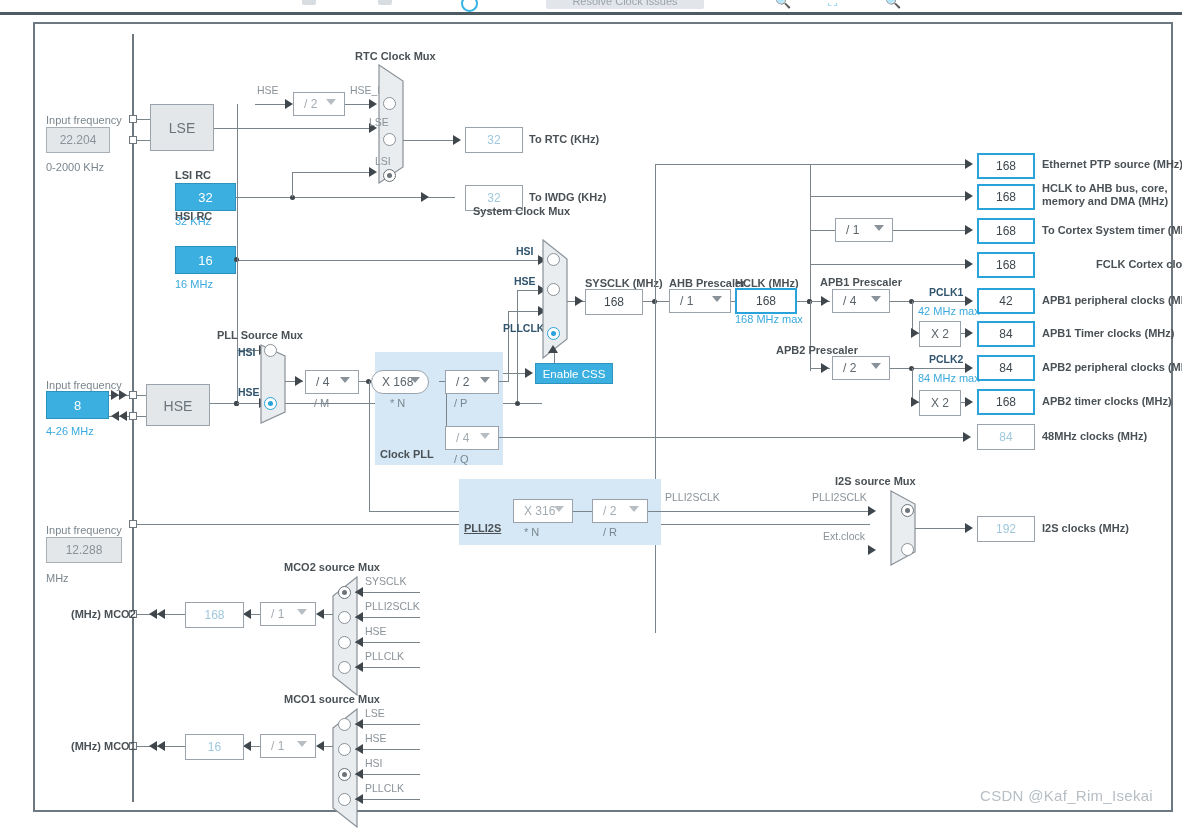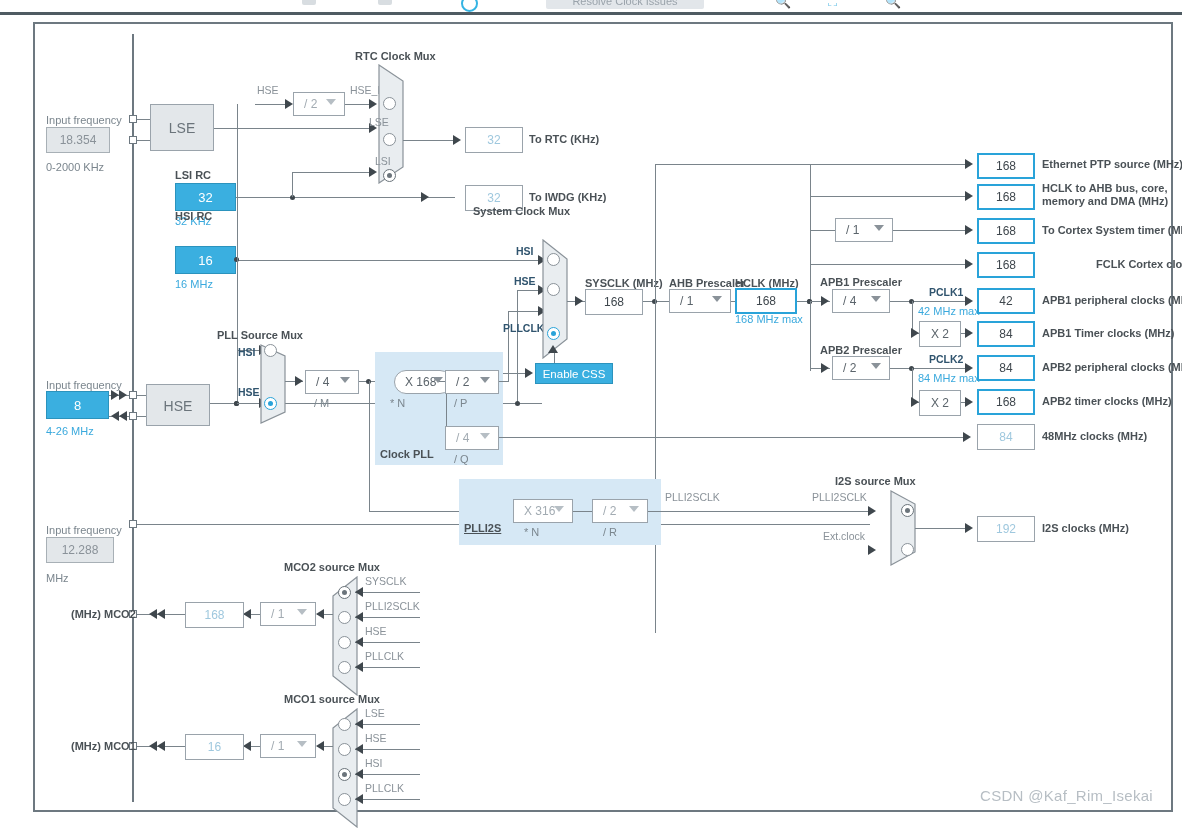--- a/index.html
+++ b/index.html
@@ -86,21 +86,21 @@
   <div class="tb-glyph" style="left:828px">⛶</div>
   <div class="tb-glyph" style="left:885px">🔍</div>
 </div>
 <div id="toolbar-rule"></div>
 
 <div id="canvas">
 
   <div class="vbar" style="left:97px;top:10px;width:2px;height:768px;"></div>
 
   <div class="lbl" style="left:11px;top:90px;">Input frequency</div>
-  <div class="box grey" style="left:11px;top:103px;width:64px;height:26px;">18.354</div>
+  <div class="box grey" style="left:11px;top:103px;width:64px;height:26px;">22.204</div>
   <div class="lbl" style="left:11px;top:137px;">0-2000 KHz</div>
 
   <div class="pin" style="left:94px;top:91px;"></div>
   <div class="pin" style="left:94px;top:112px;"></div>
   <div class="wire h" style="left:102px;top:95px;width:14px;"></div>
   <div class="wire h" style="left:102px;top:116px;width:14px;"></div>
   <div class="osc" style="left:115px;top:80px;width:64px;height:47px;line-height:47px;">LSE</div>
 
   <div class="wire h" style="left:179px;top:104px;width:155px;"></div>
   <div class="arrow" style="left:334px;top:99px;"></div>
@@ -200,21 +200,21 @@
     <i class="cv"></i>
   </div>
   <div class="lbl" style="left:279px;top:373px;">/ M</div>
   <div class="wire h" style="left:324px;top:357px;width:28px;"></div>
   <div class="dot" style="left:331px;top:355px;"></div>
   <div class="wire v" style="left:334px;top:357px;height:130px;"></div>
   <div class="wire h" style="left:334px;top:487px;width:160px;"></div>
 
   <div class="pllgrp" style="left:340px;top:328px;width:128px;height:113px;"></div>
   <div class="lbl hdr" style="left:345px;top:424px;">Clock PLL</div>
-  <div class="sel" style="left:359px;top:346px;width:58px;border-radius:12px;">
+  <div class="sel" style="left:336px;top:346px;width:58px;border-radius:12px;">
     <span>X 168</span>
     <i class="cv"></i>
   </div>
   <div class="lbl" style="left:355px;top:373px;">* N</div>
   <div class="wire h" style="left:404px;top:357px;width:8px;"></div>
   <div class="wire v" style="left:411px;top:357px;height:56px;"></div>
   <div class="wire h" style="left:411px;top:413px;width:8px;"></div>
   <div class="sel" style="left:410px;top:346px;width:54px;">
     <span>/ 2</span>
     <i class="cv"></i>
@@ -305,21 +305,21 @@
   <div class="arrow" style="left:930px;top:272px;"></div>
   <div class="dot" style="left:874px;top:275px;"></div>
   <div class="wire v" style="left:877px;top:277px;height:32px;"></div>
   <div class="wire h" style="left:877px;top:309px;width:7px;"></div>
   <div class="arrow" style="left:876px;top:304px;"></div>
   <div class="box" style="left:884px;top:297px;width:42px;color:#5b646b;">X 2</div>
   <div class="wire h" style="left:926px;top:309px;width:6px;"></div>
   <div class="arrow" style="left:930px;top:304px;"></div>
 
   <div class="wire v" style="left:775px;top:277px;height:70px;"></div>
-  <div class="lbl dark" style="left:785px;top:320px;">APB2 Prescaler</div>
+  <div class="lbl dark" style="left:741px;top:320px;">APB2 Prescaler</div>
   <div class="wire h" style="left:775px;top:344px;width:20px;"></div>
   <div class="arrow" style="left:786px;top:339px;"></div>
   <div class="sel" style="left:797px;top:332px;width:58px;">
     <span>/ 2</span>
     <i class="cv"></i>
   </div>
   <div class="lbl sigd" style="left:894px;top:329px;">PCLK2</div>
   <div class="lbl blue" style="left:883px;top:348px;">84 MHz max</div>
   <div class="wire h" style="left:855px;top:344px;width:77px;"></div>
   <div class="arrow" style="left:930px;top:339px;"></div>
@@ -352,21 +352,21 @@
   <div class="box out" style="left:942px;top:331px;width:58px;">84</div>
   <div class="lbl dark" style="left:1007px;top:337px;">APB2 peripheral clocks (MHz)</div>
 
   <div class="box out" style="left:942px;top:365px;width:58px;">168</div>
   <div class="lbl dark" style="left:1007px;top:371px;">APB2 timer clocks (MHz)</div>
 
   <div class="box ro" style="left:942px;top:400px;width:58px;">84</div>
   <div class="lbl dark" style="left:1007px;top:406px;">48MHz clocks (MHz)</div>
 
   <div class="lbl" style="left:11px;top:500px;">Input frequency</div>
-  <div class="box grey" style="left:11px;top:513px;width:68px;height:26px;">12.288</div>
+  <div class="box grey" style="left:11px;top:513px;width:76px;height:26px;">12.288</div>
   <div class="lbl" style="left:11px;top:548px;">MHz</div>
   <div class="pin" style="left:94px;top:496px;"></div>
   <div class="wire h" style="left:102px;top:500px;width:733px;"></div>
 
   <div class="pllgrp" style="left:424px;top:455px;width:202px;height:66px;"></div>
   <div class="lbl hdr" style="left:429px;top:498px;text-decoration:underline;">PLLI2S</div>
   <div class="sel dim" style="left:478px;top:475px;width:60px;">
     <span>X 316</span>
     <i class="cv"></i>
   </div>

